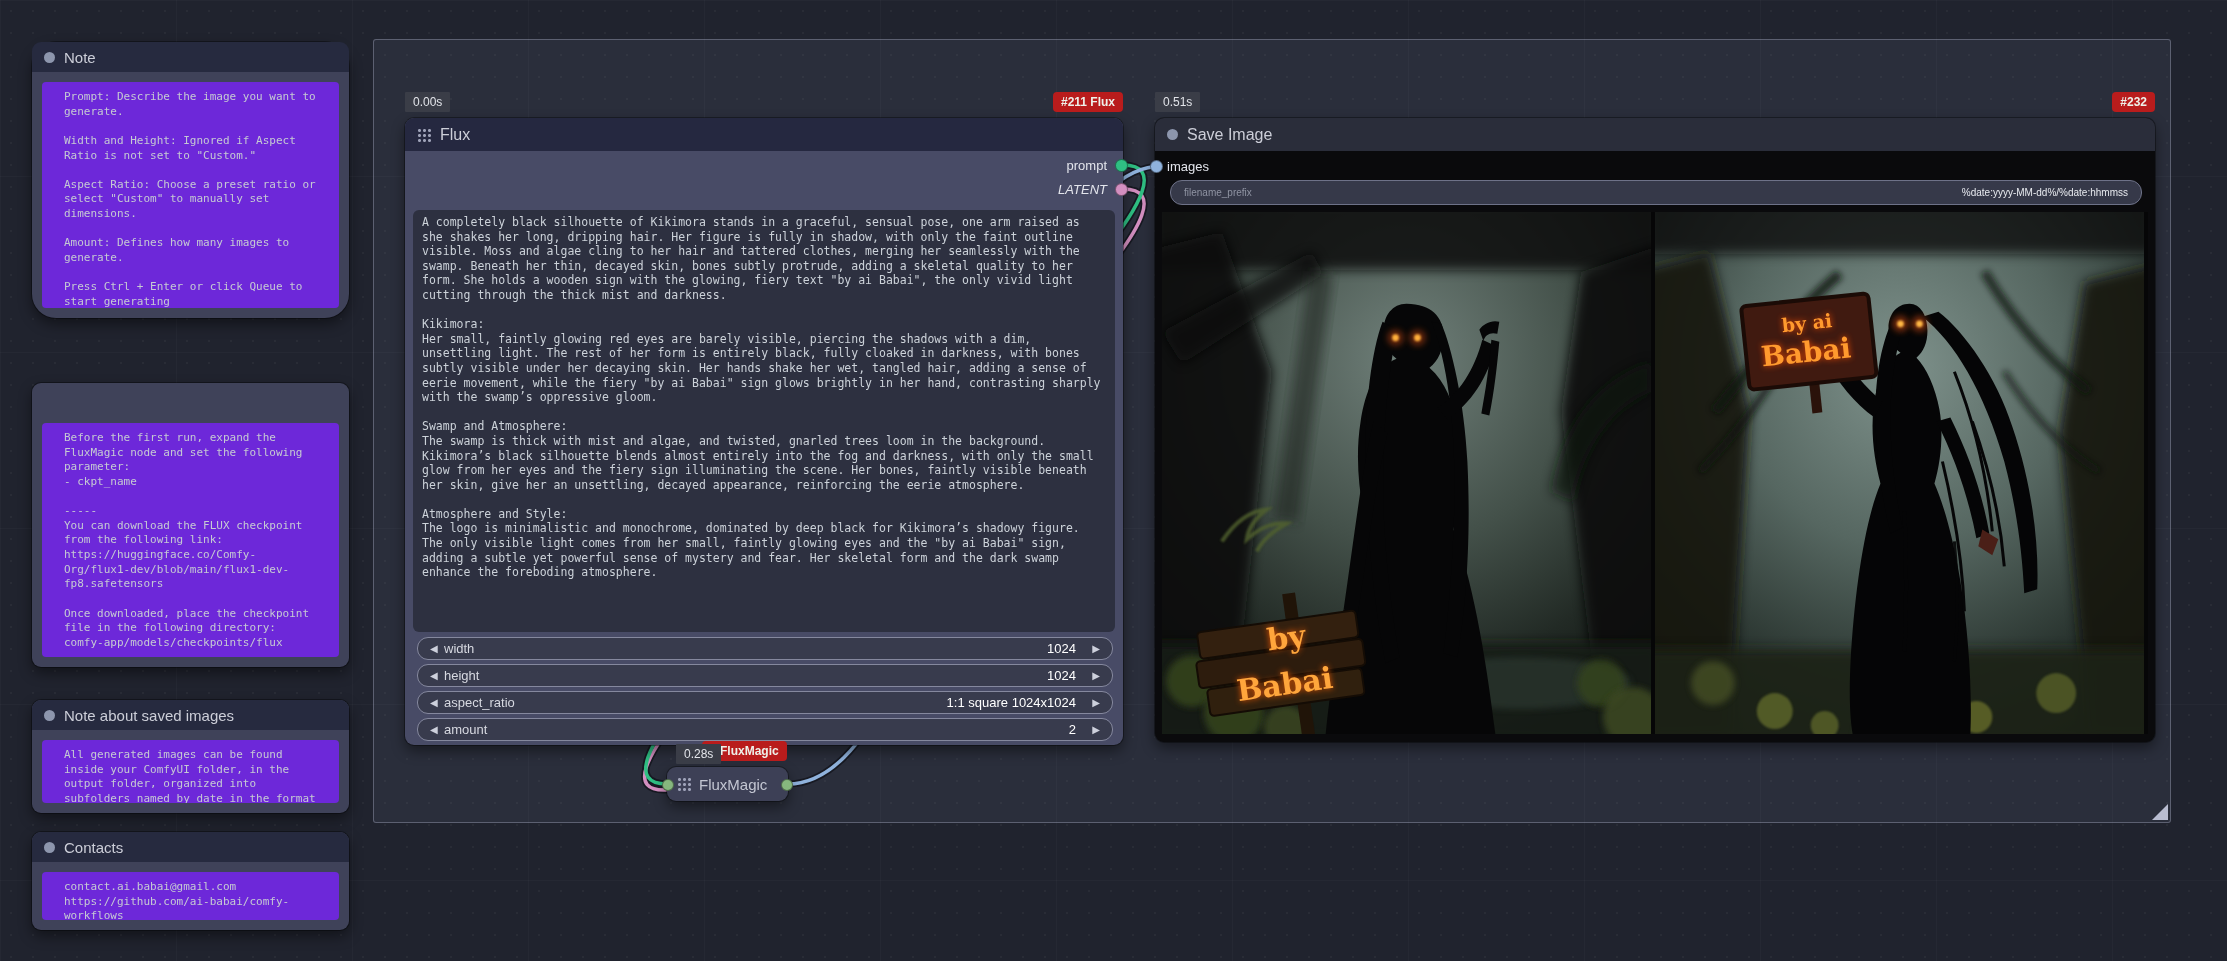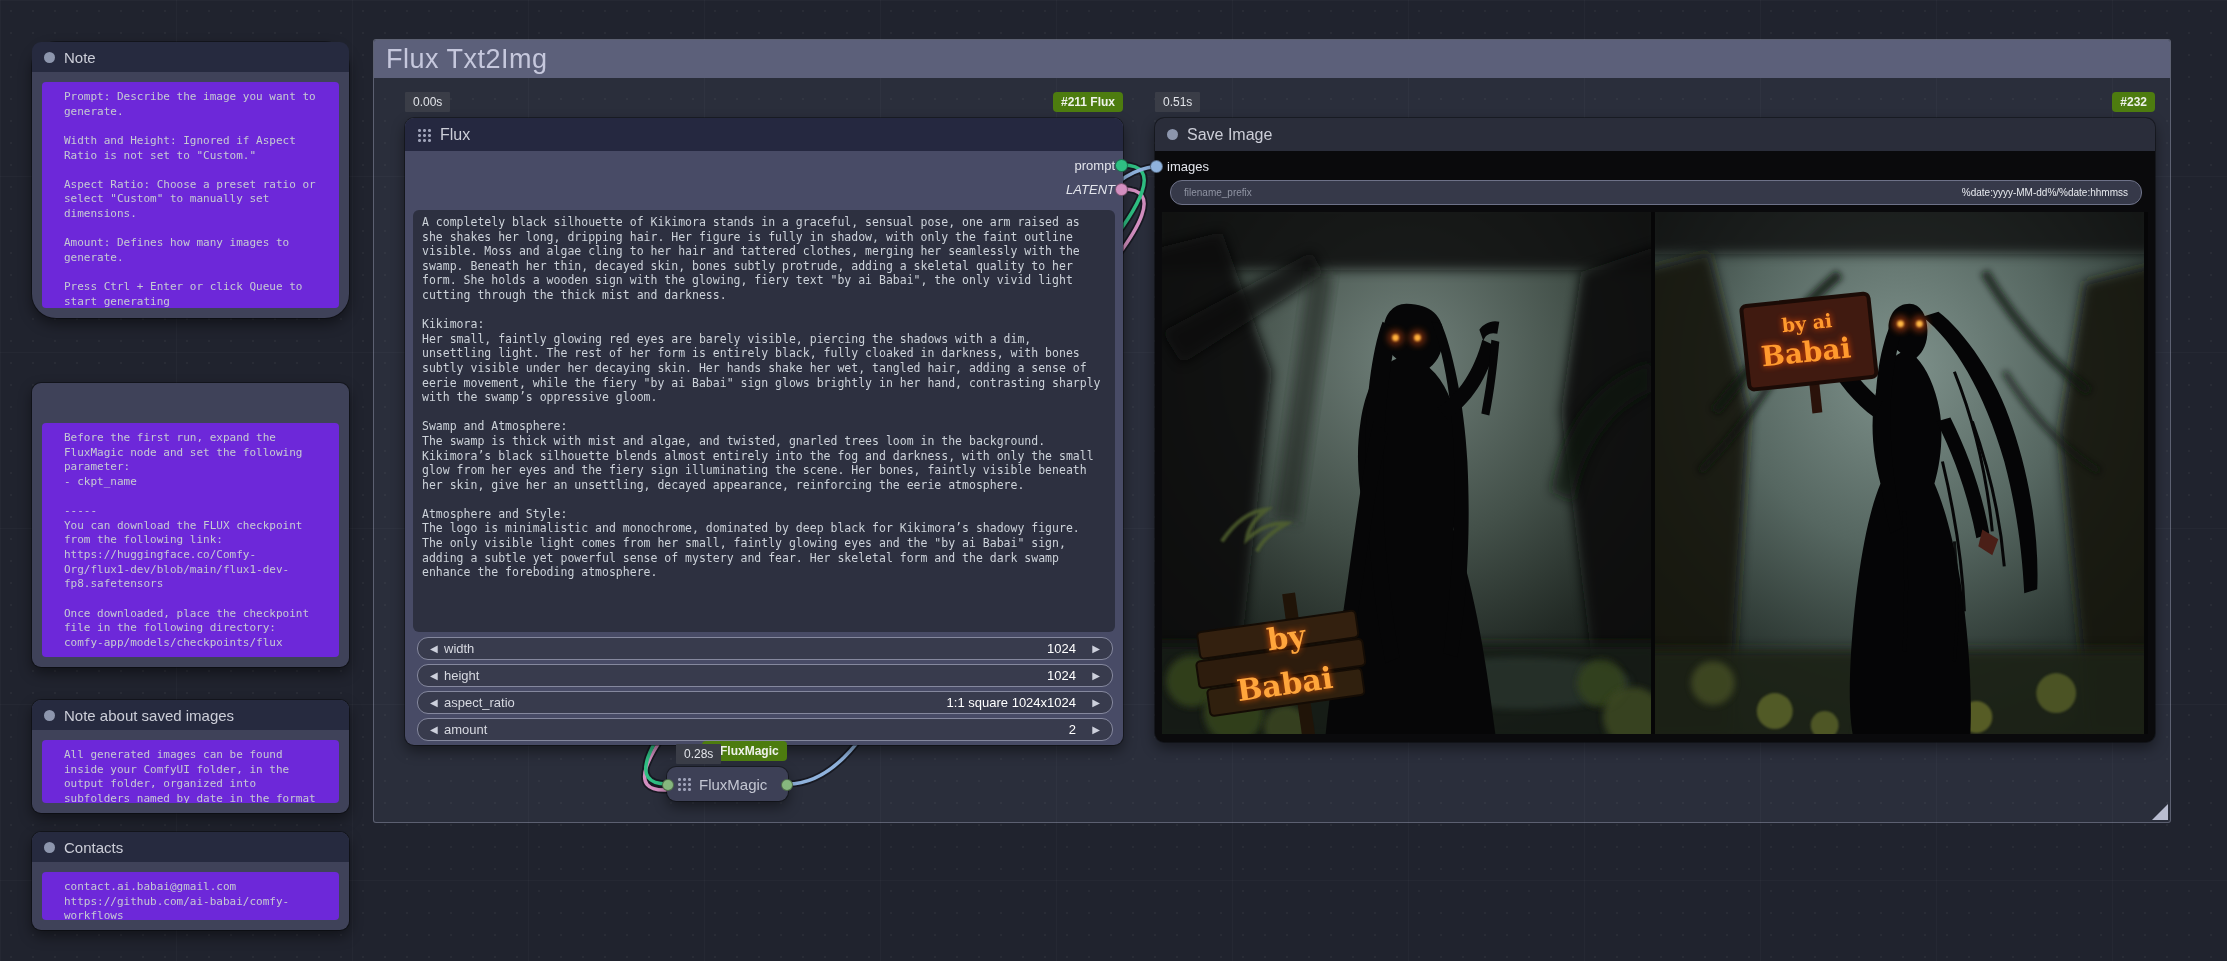--- a/index.html
+++ b/index.html
@@ -26,32 +26,32 @@
   
   .node{position:absolute;border-radius:9px;box-shadow:0 6px 14px rgba(0,0,0,.45),0 0 0 1px rgba(0,0,0,.35);z-index:2;}
   .node-header{height:33px;border-radius:9px 9px 0 0;display:flex;align-items:center;gap:9px;padding:0 12px;
     font-size:16px;color:#ccced8;}
   .grip{width:14px;height:14px;flex:0 0 14px;
     background-image:radial-gradient(circle,#9ea2b8 1.3px,transparent 1.6px);
     background-size:5px 5px;background-position:0 0;}
   .dot-circle{width:11px;height:11px;border-radius:50%;background:#8d96ad;flex:0 0 11px;}
   .badge-time{position:absolute;top:-26px;left:0;background:#3a3d47;color:#e2e4e9;
     font-size:12px;padding:3px 8px;border-radius:1px;z-index:5;}
-  .badge-id{position:absolute;top:-26px;right:0;background:#4d7c0f;color:#eef1ea;
+  .badge-id{position:absolute;top:-26px;right:0;background:#b91c1c;color:#eef1ea;
     font-size:12px;font-weight:bold;padding:3px 8px;border-radius:4px;z-index:4;}
   
   .note-node{background:#3f4259;}
   .note-node .node-header{background:#262a3f;height:30px;font-size:15px;}
   .note-body{position:absolute;left:10px;right:10px;top:40px;bottom:10px;background:#6d28d9;border-radius:4px;
     padding:8px 22px;font-family:"DejaVu Sans Mono",monospace;font-size:11px;line-height:1.33;color:#c6cad3;
     white-space:pre-wrap;overflow:hidden;}
   
   .flux-node{left:405px;top:118px;width:718px;height:627px;background:#484b66;}
   .flux-node .node-header{background:#252840;}
-  .out-port{position:absolute;right:-5px;display:flex;align-items:center;height:16px;}
+  .out-port{position:absolute;right:-5px;display:flex;align-items:center;gap:8px;height:16px;}
   .out-port .port-label{font-size:13px;color:#e3e5ec;}
   .port-dot{width:11px;height:11px;border-radius:50%;border:1px solid rgba(0,0,0,.4);}
   .prompt-area{position:absolute;left:8px;top:92px;width:684px;height:412px;background:#2d3040;border-radius:6px;
     padding:5px 9px;font-family:"DejaVu Sans Mono",monospace;font-size:11.5px;line-height:14.6px;color:#ccd2d9;
     white-space:pre-wrap;overflow:hidden;}
   .widget-row{position:absolute;left:12px;width:670px;height:21px;background:#383b4d;border:1px solid #85889e;
     border-radius:11px;display:flex;align-items:center;padding:0 12px;font-size:13px;}
   .widget-row .arrow{font-size:10px;color:#cdd0dc;width:14px;flex:0 0 14px;}
   .widget-row .arrow.right{text-align:right;}
   .widget-row .wlabel{color:#d7d9e1;flex:1 1 auto;}
@@ -72,21 +72,20 @@
   .images-wrap{position:absolute;left:7px;top:94px;width:986px;height:522px;display:flex;gap:4px;background:#060607;}
   .gen-image{width:489px;height:522px;overflow:hidden;position:relative;background:#0c0f0d;}
   .gen-image svg{display:block;width:100%;height:100%;}
 </style>
 </head>
 <body>
 
 <div class="canvas">
 
   <div class="group">
-    <div class="group-header">Flux Txt2Img</div>
     <div class="group-resize"></div>
   </div>
 
   <svg class="wires" width="2227" height="961">
     <path d="M 1123 165 C 1280 165, 510 784, 667 784" fill="none" stroke="#171922" stroke-width="7"></path>
     <path d="M 1123 189 C 1280 189, 505 798, 667 790" fill="none" stroke="#171922" stroke-width="7"></path>
     <path d="M 788 784 C 950 784, 1000 166, 1162 166" fill="none" stroke="#171922" stroke-width="7"></path>
     <path d="M 1123 189 C 1280 189, 505 798, 667 790" fill="none" stroke="#d38fc0" stroke-width="3.5"></path>
     <path d="M 1123 165 C 1280 165, 510 784, 667 784" fill="none" stroke="#2fbf83" stroke-width="3.5"></path>
     <path d="M 788 784 C 950 784, 1000 166, 1162 166" fill="none" stroke="#8fb2dc" stroke-width="3.5"></path>

